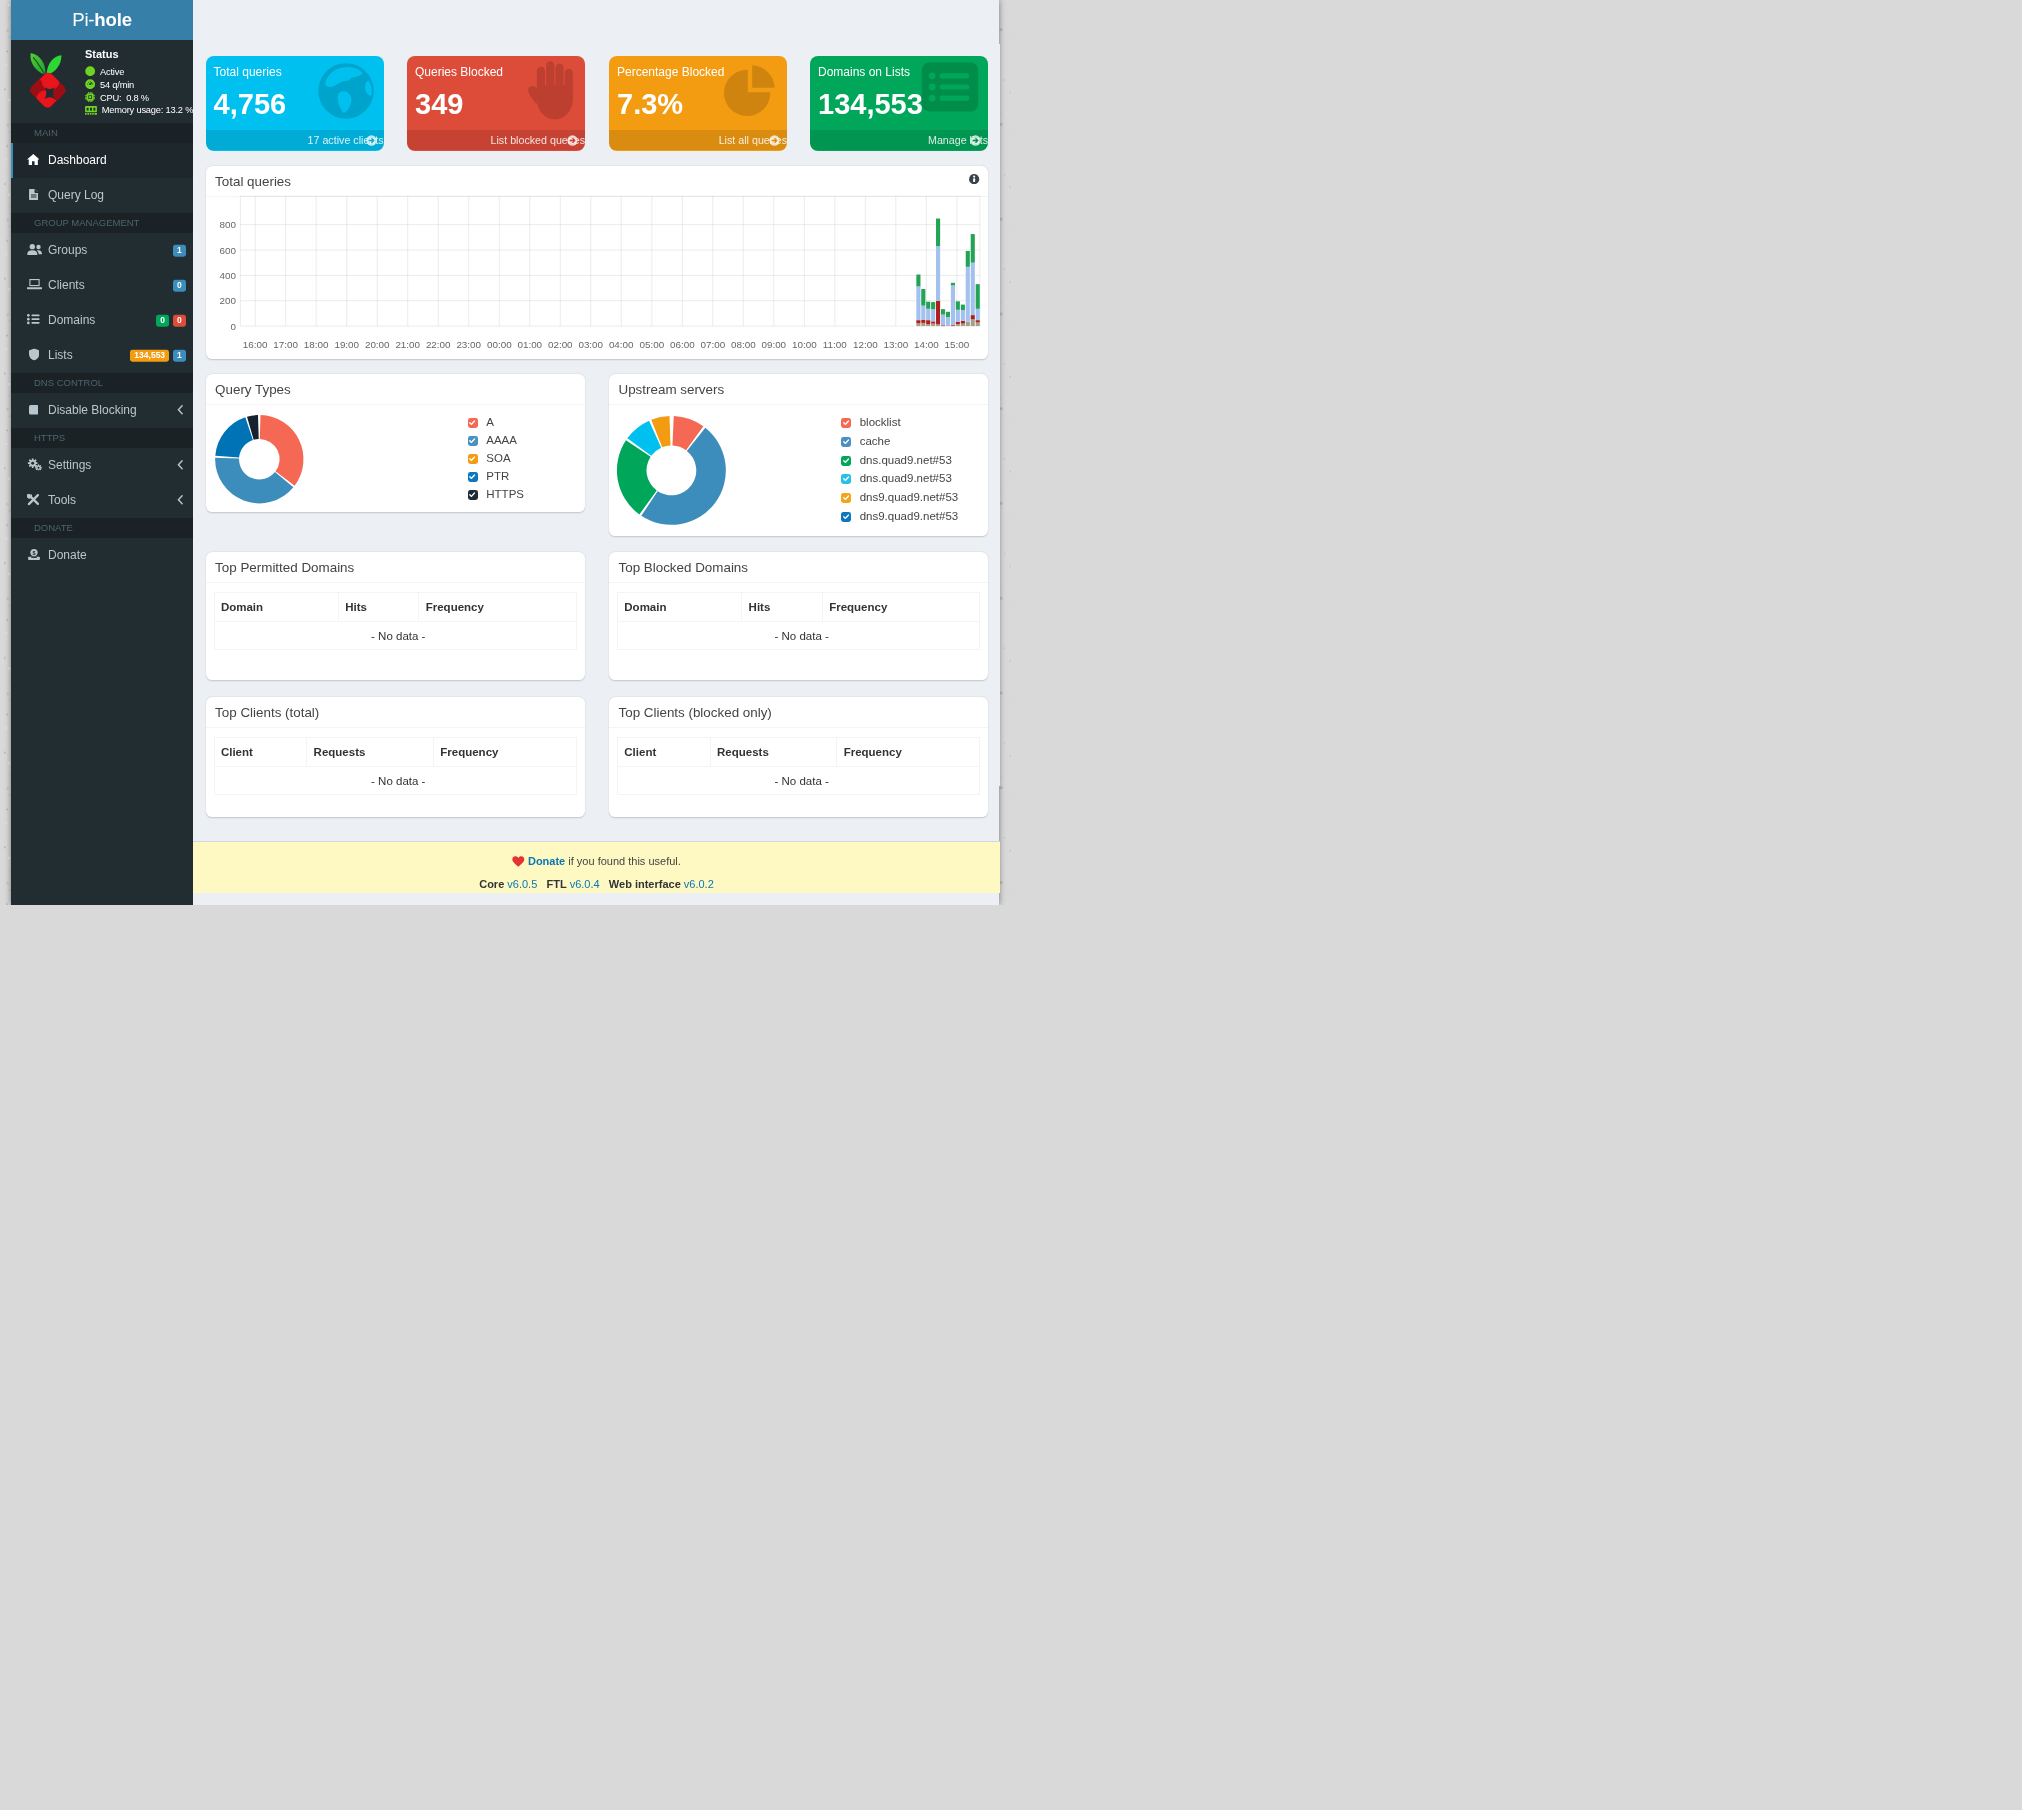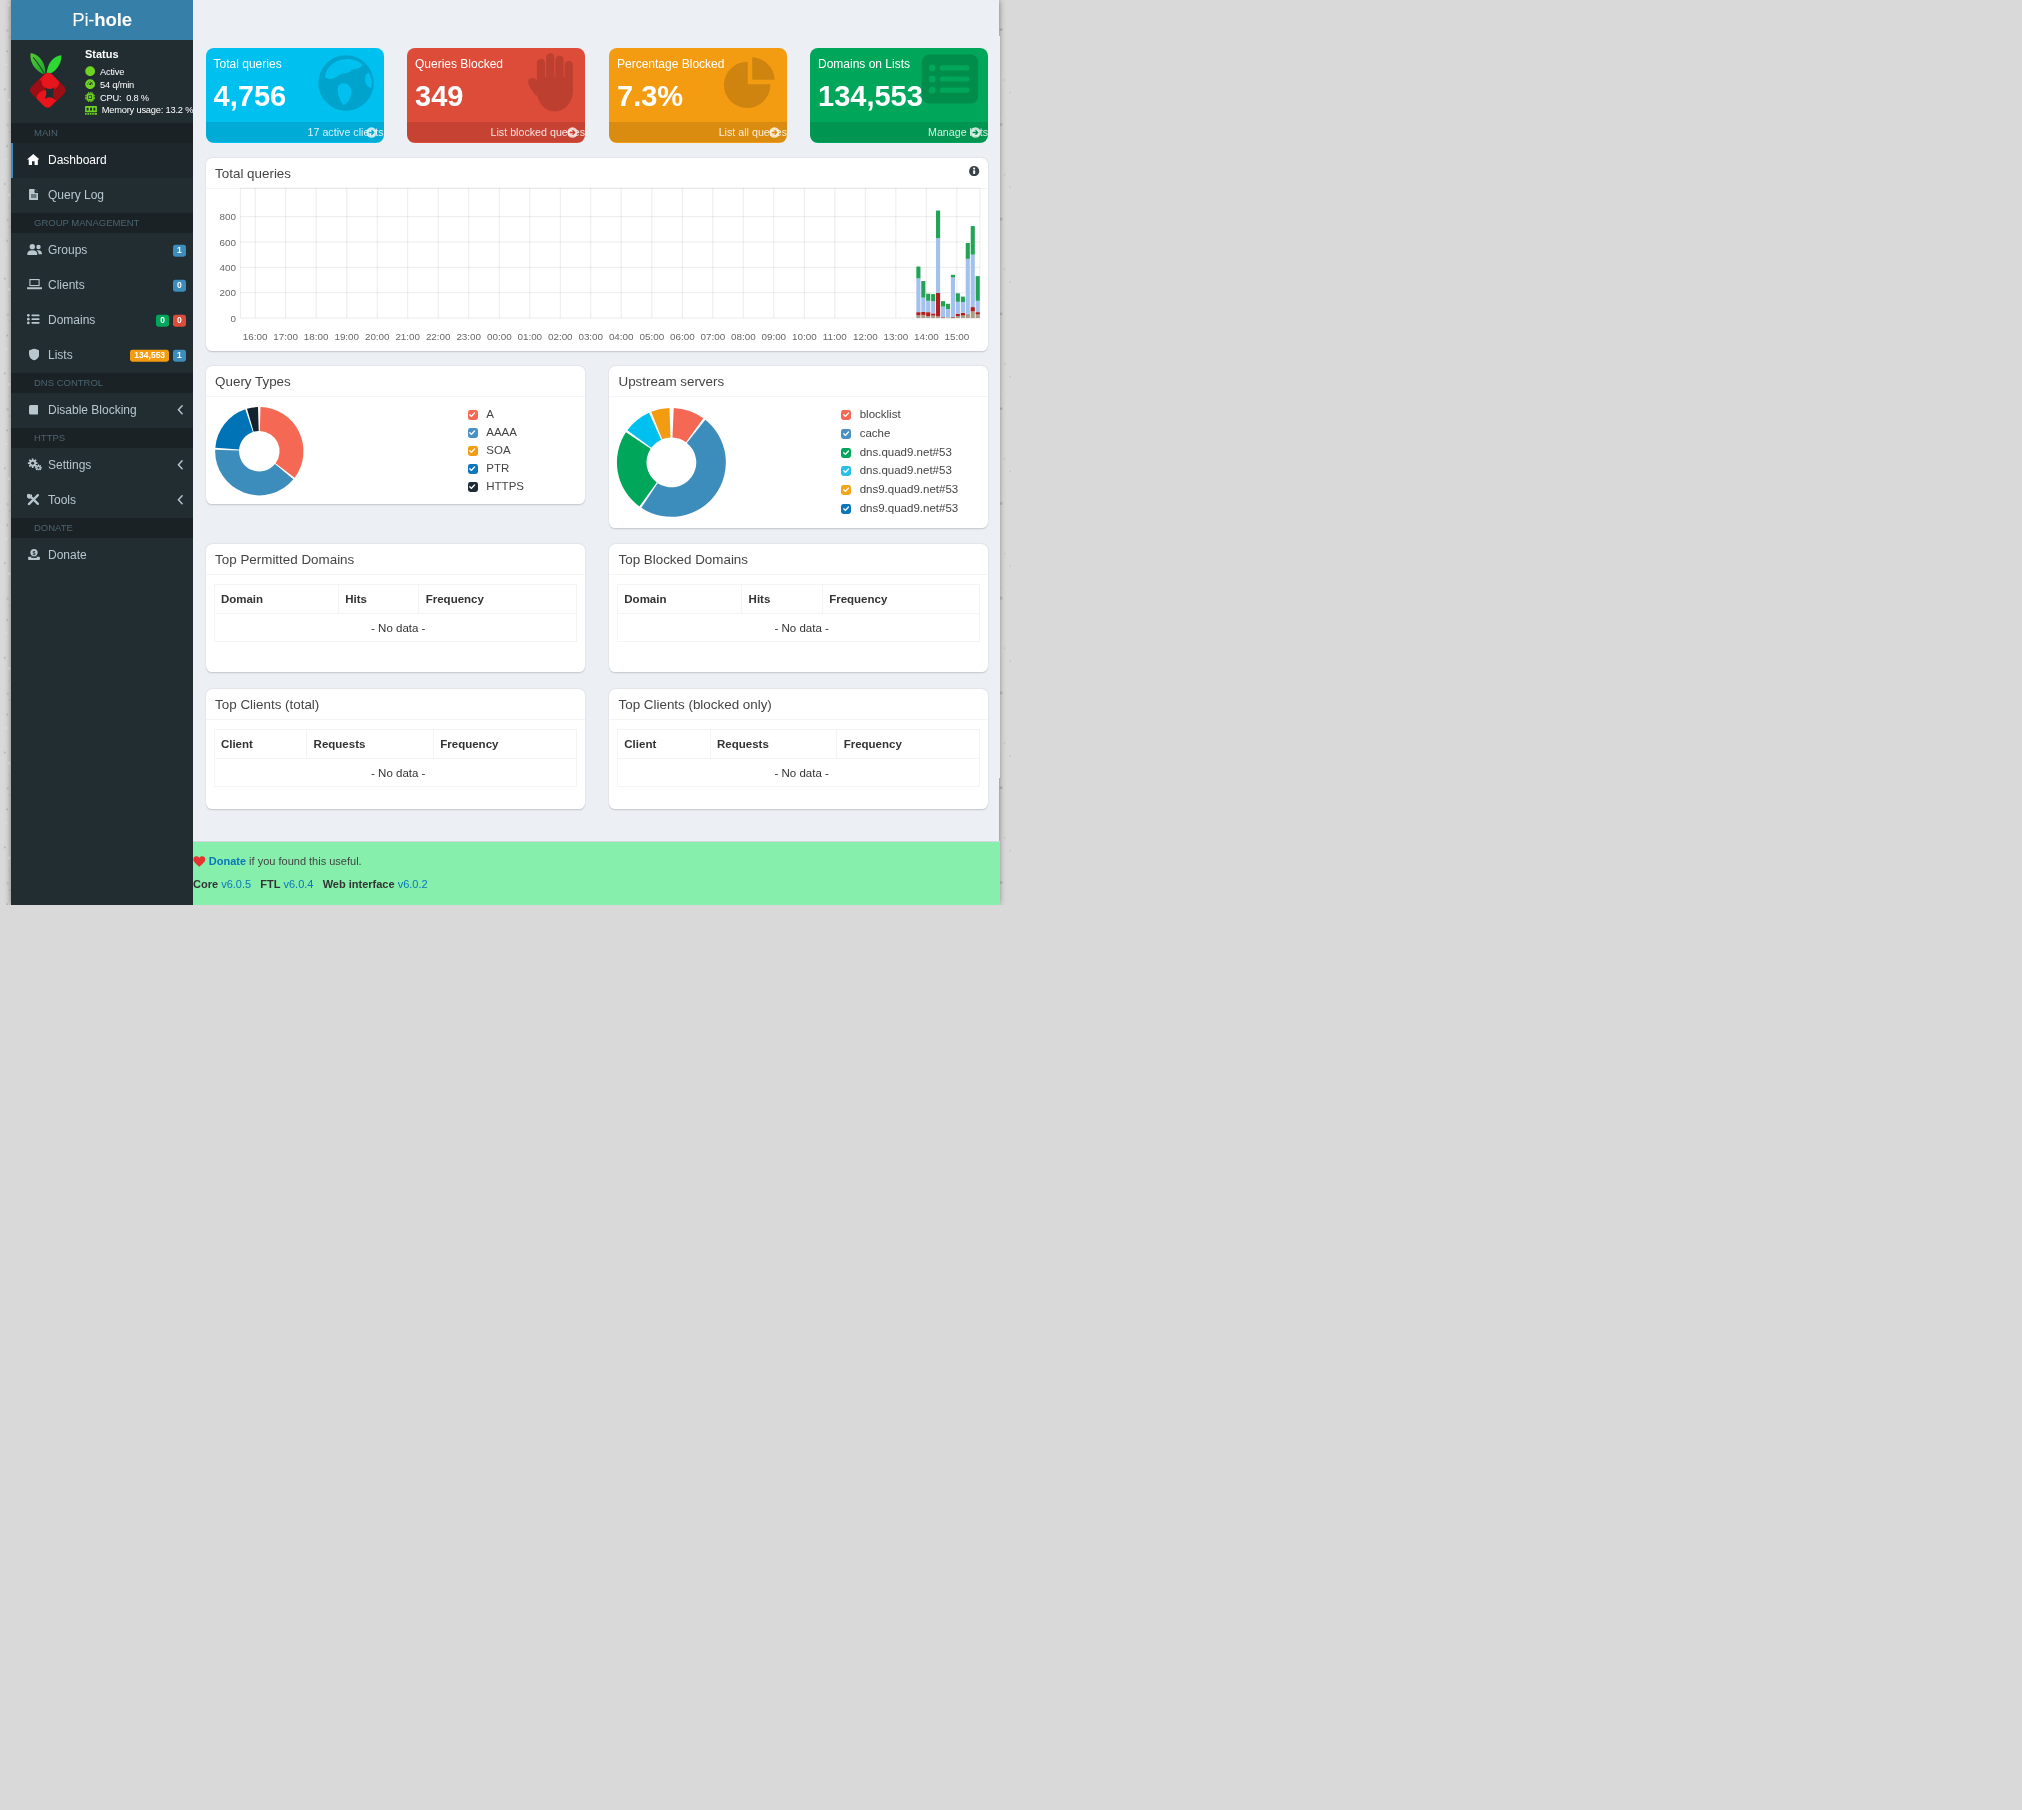--- a/index.html
+++ b/index.html
@@ -28,41 +28,41 @@
   font-size:9.5px;line-height:20px;padding-left:23px}
 .mitem{position:absolute;left:0;width:182px;height:35px;color:#b8c7ce;font-size:12px}
 .mitem.active{background:#1e282c;color:#fff;border-left:2.4px solid #3c8dbc}
 .mitem .ic{position:absolute;left:16px;top:50%;transform:translateY(-50%);width:13.4px;text-align:center}
 .mitem.active .ic{left:13.4px}
 .mitem .lbl{position:absolute;left:37px;top:0;line-height:35px}
 .mitem.active .lbl{left:35px}
 .mitem .right{position:absolute;right:7.1px;top:50%;transform:translateY(-50%);display:flex;gap:3.2px;align-items:center}
 .badge{display:inline-block;font-size:8.5px;font-weight:700;color:#fff;padding:1.6px 4.3px;border-radius:2.4px;line-height:1.1}
 .b-blue{background:#3c8dbc}.b-green{background:#00a65a}.b-red{background:#dd4b39}.b-orange{background:#f39c12}
-.content{position:absolute;left:182px;top:36px;width:807px;height:742px;background:#ecf0f5}
+.content{position:absolute;left:182px;top:44px;width:807px;height:742px;background:#ecf0f5}
 .sbox{position:absolute;width:178px;height:95px;border-radius:8px;color:#fff;overflow:hidden}
 .sbox .t{position:absolute;left:8px;top:9.5px;font-size:12px}
 .sbox .n{position:absolute;left:8px;top:32px;font-size:29px;font-weight:700}
 .sbox .ghost{position:absolute;right:8px;top:5.5px;opacity:1}
 .sbox .ft{position:absolute;left:0;top:74px;width:100%;height:20.5px;background:rgba(0,0,0,0.1);
   font-size:10.7px;line-height:20.5px;color:rgba(255,255,255,0.85);text-align:right;}
 .sbox .ft svg{position:absolute;right:7.1px;top:5.1px}
 .box{position:absolute;background:#fff;border-radius:6.3px;box-shadow:0 0.8px 1.6px rgba(0,0,0,0.18)}
 .box .bh{position:absolute;left:0;top:0;width:100%;height:31px;border-bottom:0.8px solid #f4f4f4}
 .box .bh .ti{position:absolute;left:9.5px;top:7.5px;font-size:13.4px;color:#444}
 table.dt{border-collapse:collapse;font-size:11.5px;color:#333;position:absolute}
 table.dt th,table.dt td{border:0.8px solid #f4f4f4;font-weight:700;text-align:left;padding:0 0 0 6.3px;height:29px}
 table.dt td{font-weight:400;text-align:center;height:28px}
 .legend{position:absolute}
 .lrow{position:absolute;left:0;height:12.6px;white-space:nowrap}
 .cbx{display:inline-block;width:10px;height:10px;border-radius:2.4px;vertical-align:-1.6px}
 .cbx svg{display:block;margin:2px auto 0}
 .lrow .lt{font-size:11.5px;color:#444;margin-left:8.7px;vertical-align:0px}
-.mfooter{position:absolute;left:182px;top:841px;width:807px;height:64px;background:#86efac;
-  border-top:0.8px solid #d2d6de;font-size:11px;color:#444}
+.mfooter{position:absolute;left:182px;top:841px;width:807px;height:52px;background:#fef9c3;
+  border-top:0.8px solid #d2d6de;text-align:center;font-size:11px;color:#444}
 .mfooter .l1{margin-top:13.4px}
 .mfooter .l2{margin-top:10.3px}
 .mfooter b{color:#333}
 .mfooter a{color:#0a76b7;text-decoration:none;font-weight:700}
 .mfooter .ver{color:#0a76b7;font-weight:400}
 </style></head>
 <body>
 <svg class="bgtex" viewBox="0 0 1280 1146" width="1011" height="905">
     <defs>
       <pattern id="sp" width="120" height="120" patternUnits="userSpaceOnUse">

